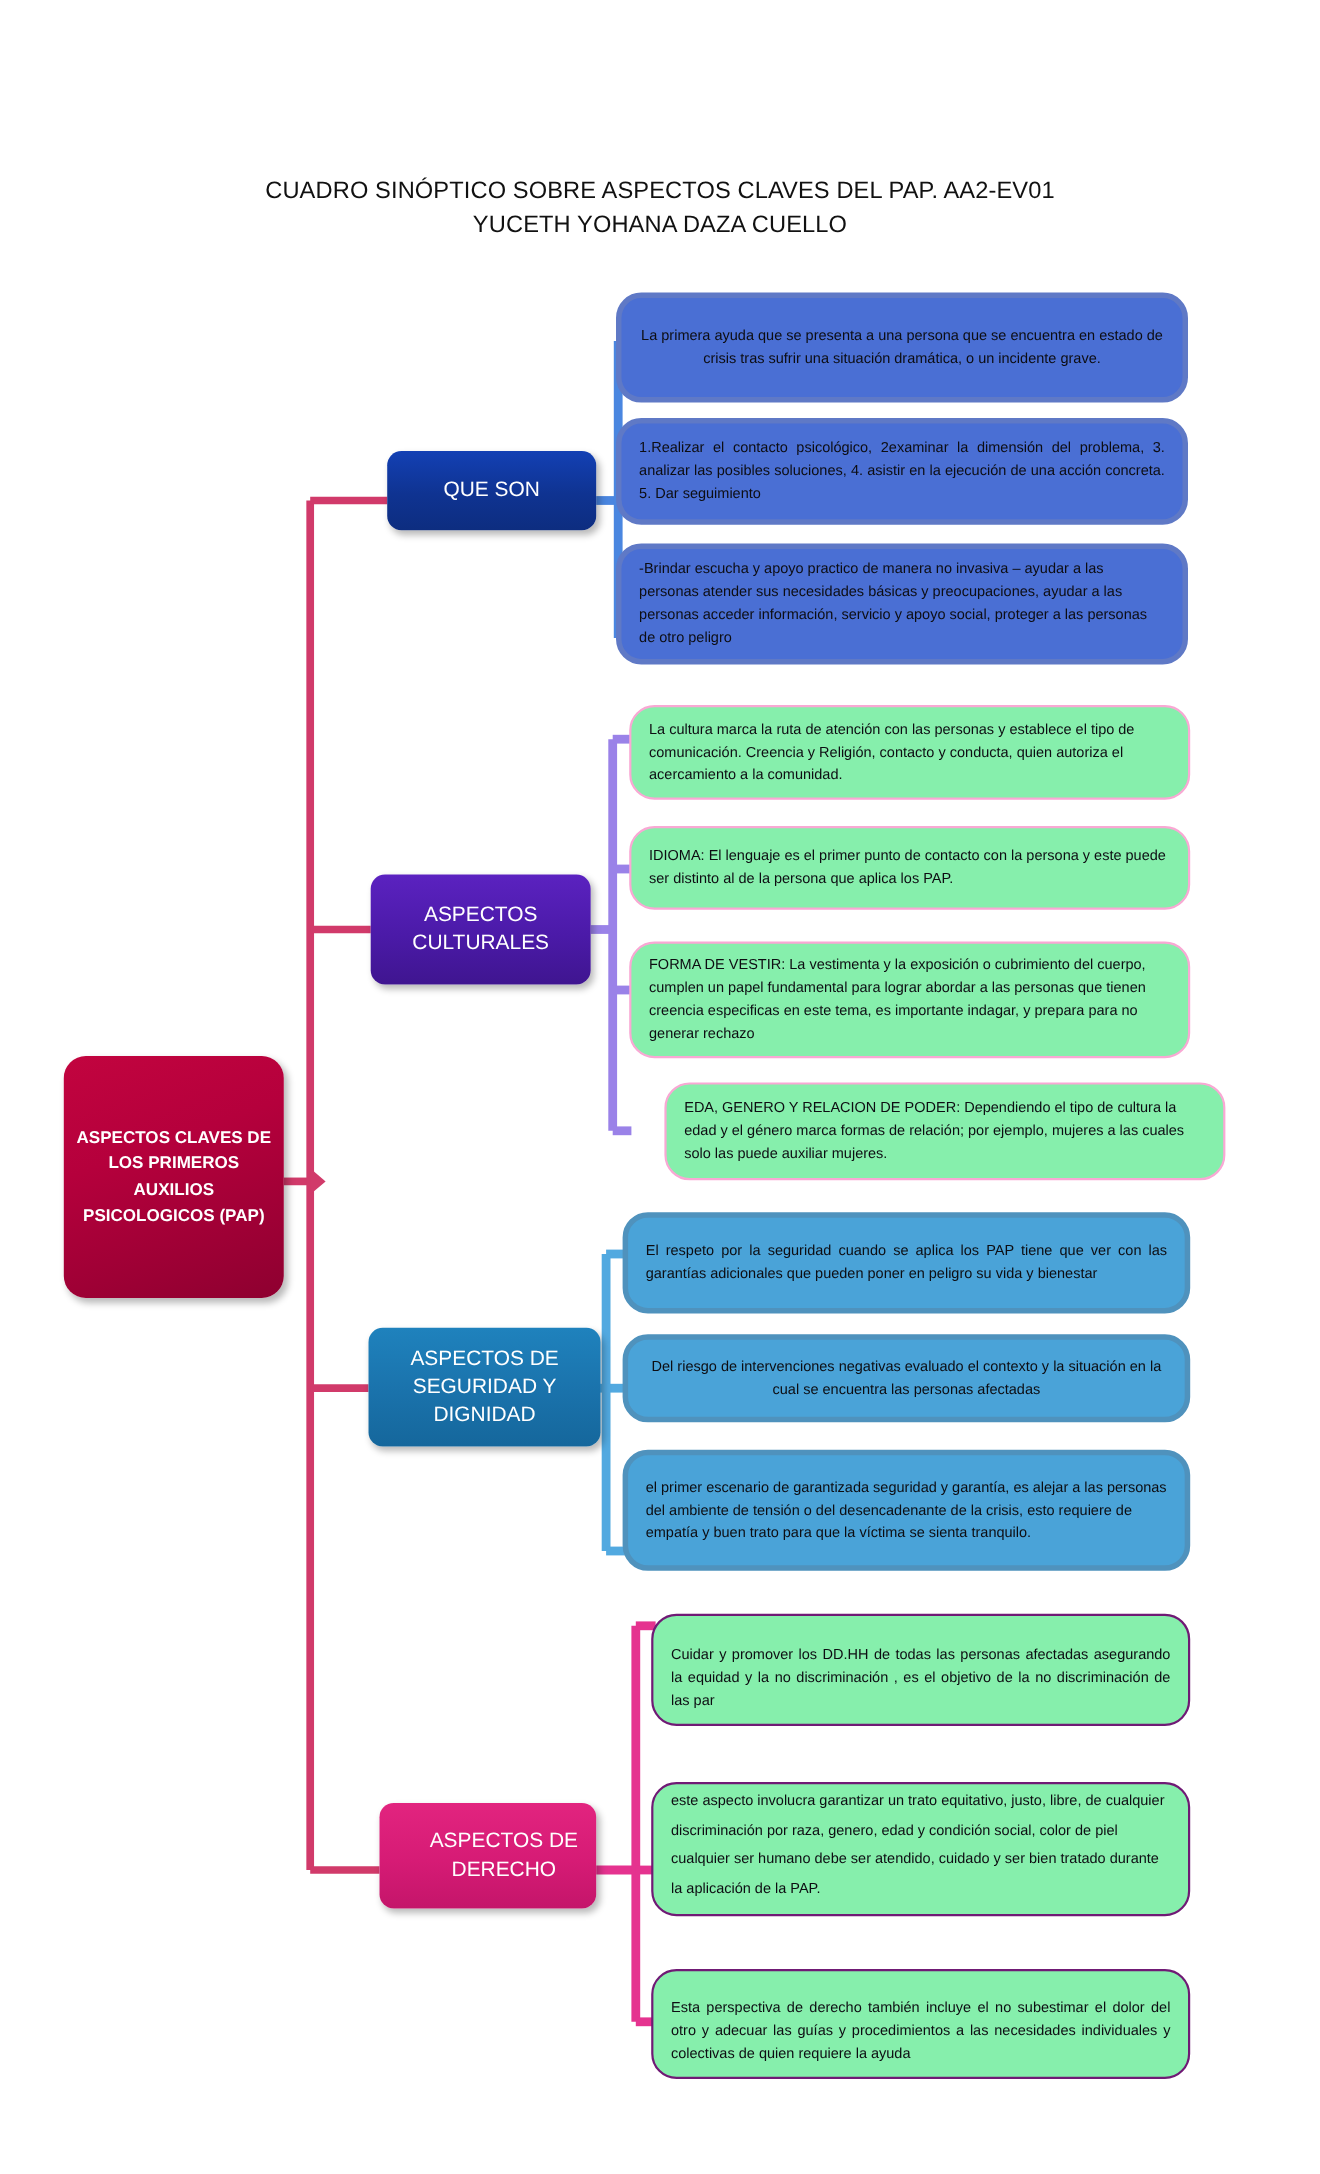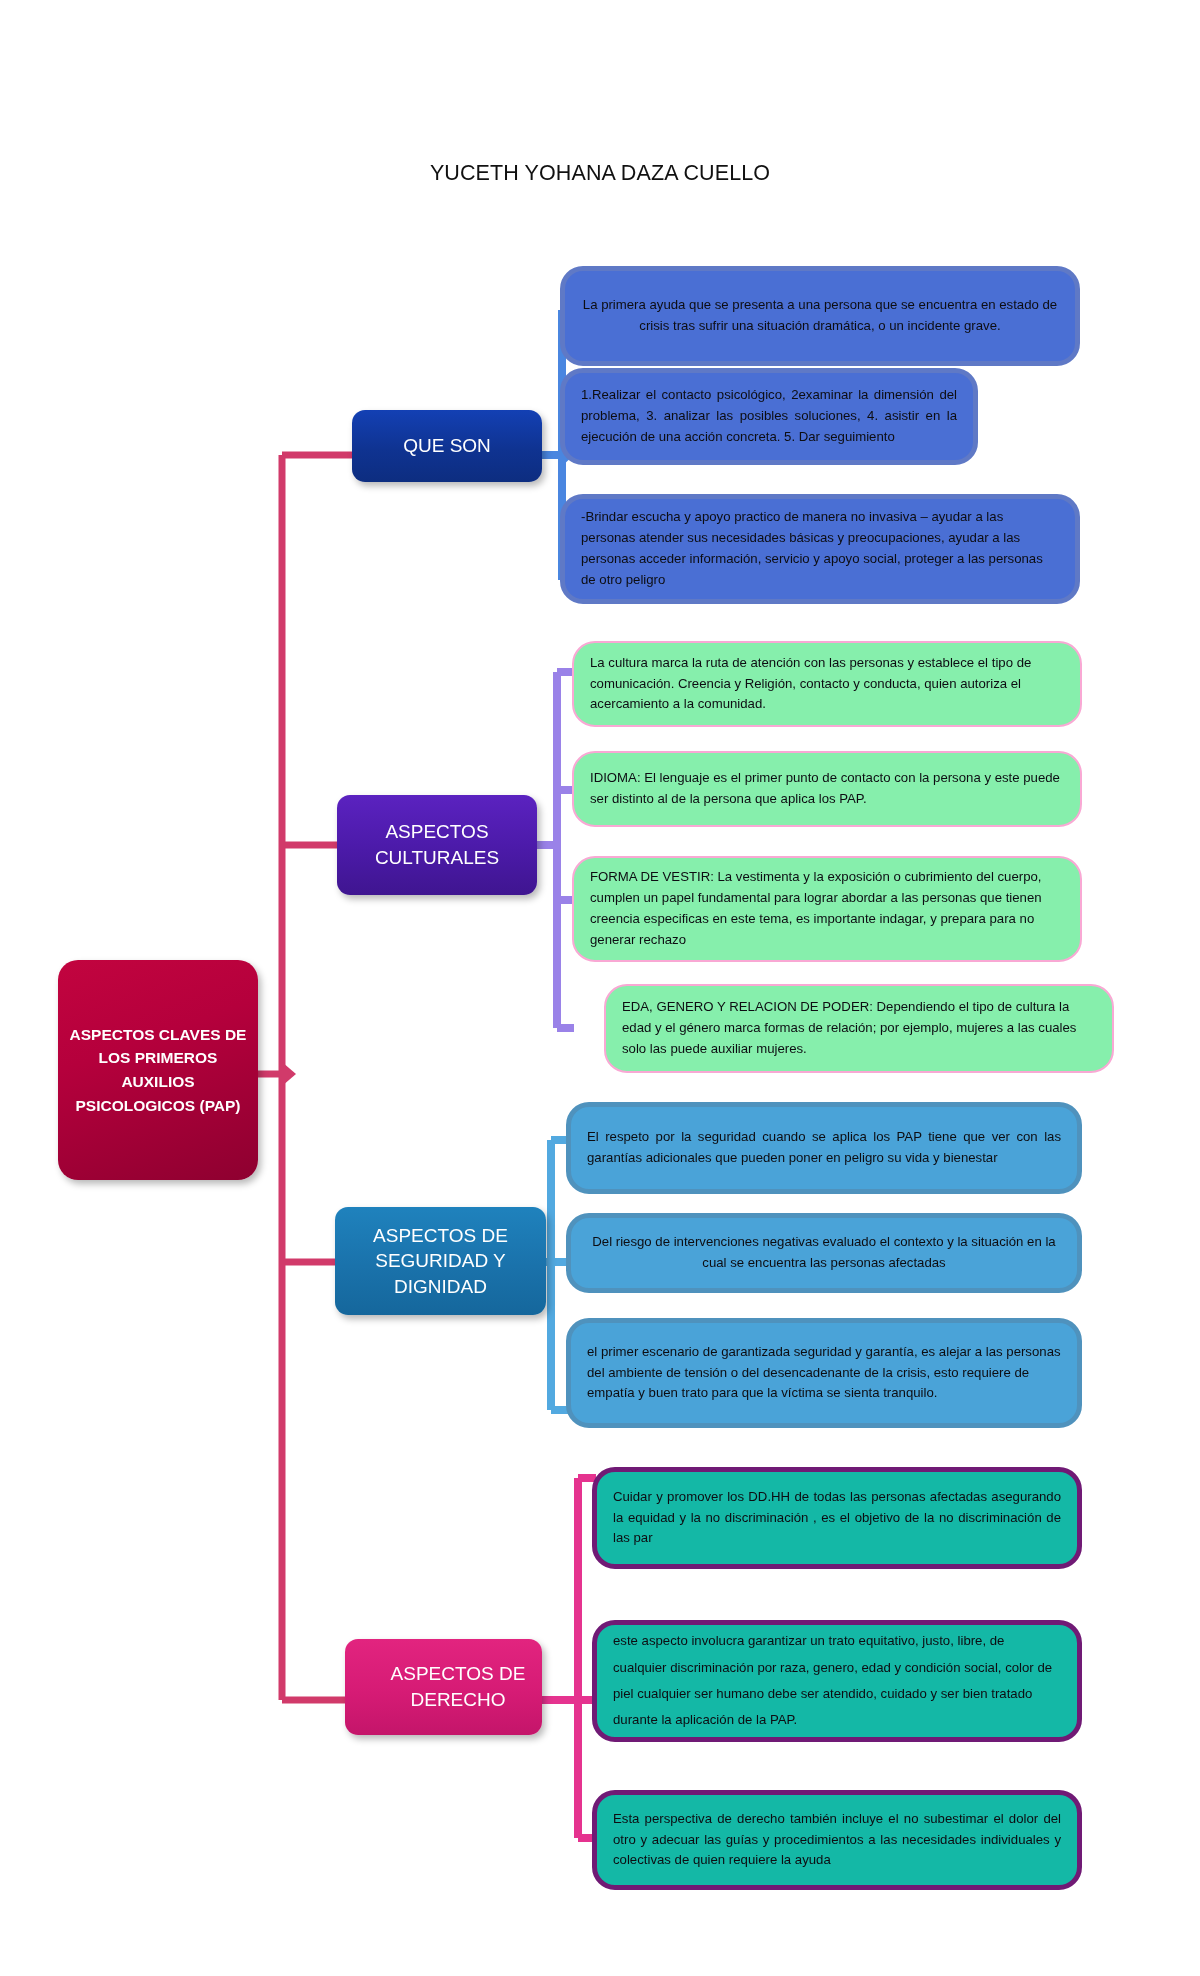--- a/index.html
+++ b/index.html
@@ -100,41 +100,42 @@
     padding: 10px 16px;
     display: flex;
     align-items: center;
     font-size: 13.2px;
     line-height: 1.58;
     color: #0d0d12;
   }
   .leaf-blue   { background: #4a6fd4; border: 5px solid #5f79c6; }
   .leaf-purple { background: #86efac; border: 2px solid #f9a8d4; }
   .leaf-cyan   { background: #4aa3d8; border: 5px solid #4f92bd; }
-  .leaf-pink   { background: #14b8a6; border: 5px solid #701a75; }
+  .leaf-pink   { background: #86efac; border: 2px solid #701a75; align-items: flex-end; }
 
   .leaf::after {
     content: "";
     position: absolute;
     left: 6px; right: -4px; top: 6px; bottom: -4px;
     border-radius: 13px;
     box-shadow: 4px 5px 8px rgba(0,0,0,0.22);
     z-index: -1;
   }
 
   .just  { text-align: justify; text-align-last: left; }
   .ctr   { text-align: center; }
   .lft   { text-align: left; }
 </style>
 </head>
 <body>
 
 <div class="page">
 
   <div class="title-block">
+    <div class="title-line">CUADRO SINÓPTICO SOBRE ASPECTOS CLAVES DEL PAP. AA2-EV01</div>
     <div class="title-line">YUCETH YOHANA DAZA CUELLO</div>
   </div>
 
   <svg width="1200" height="1976" style="position:absolute;left:0;top:0;pointer-events:none;">
 
     <g fill="none" stroke="#d13a6a" stroke-width="7" stroke-linecap="butt">
       <path d="M258,1074 L282,1074"></path>
       <path d="M282,455 L282,1700"></path>
       <path d="M282,455 L352,455"></path>
       <path d="M282,845 L337,845"></path>
@@ -183,21 +184,21 @@
     <span>ASPECTOS CLAVES DE LOS PRIMEROS AUXILIOS PSICOLOGICOS (PAP)</span>
   </div>
 
   <div class="node cat-node cat-quesson">
     <span>QUE SON</span>
   </div>
 
   <div class="leaf leaf-blue ctr" style="left:560px; top:266px; width:520px; height:100px;">
     <span>La primera ayuda que se presenta a una persona que se encuentra en estado de crisis tras sufrir una situación dramática, o un incidente grave.</span>
   </div>
-  <div class="leaf leaf-blue just" style="left:560px; top:368px; width:418px; height:97px;">
+  <div class="leaf leaf-blue just" style="left:560px; top:380px; width:520px; height:97px;">
     <span>1.Realizar el contacto psicológico, 2examinar la dimensión del problema, 3. analizar las posibles soluciones, 4. asistir en la ejecución de una acción concreta. 5. Dar seguimiento</span>
   </div>
   <div class="leaf leaf-blue lft" style="left:560px; top:494px; width:520px; height:110px;">
     <span>-Brindar escucha y apoyo practico de manera no invasiva – ayudar a las personas atender sus necesidades básicas y preocupaciones, ayudar a las personas acceder información, servicio y apoyo social, proteger a las personas de otro peligro</span>
   </div>
 
   <div class="node cat-node cat-culturales">
     <span>ASPECTOS CULTURALES</span>
   </div>
 

